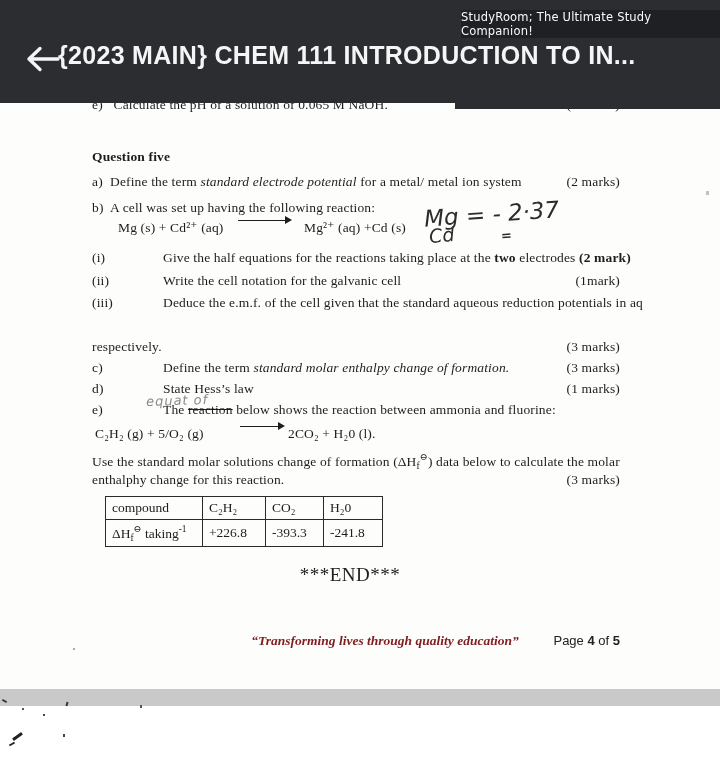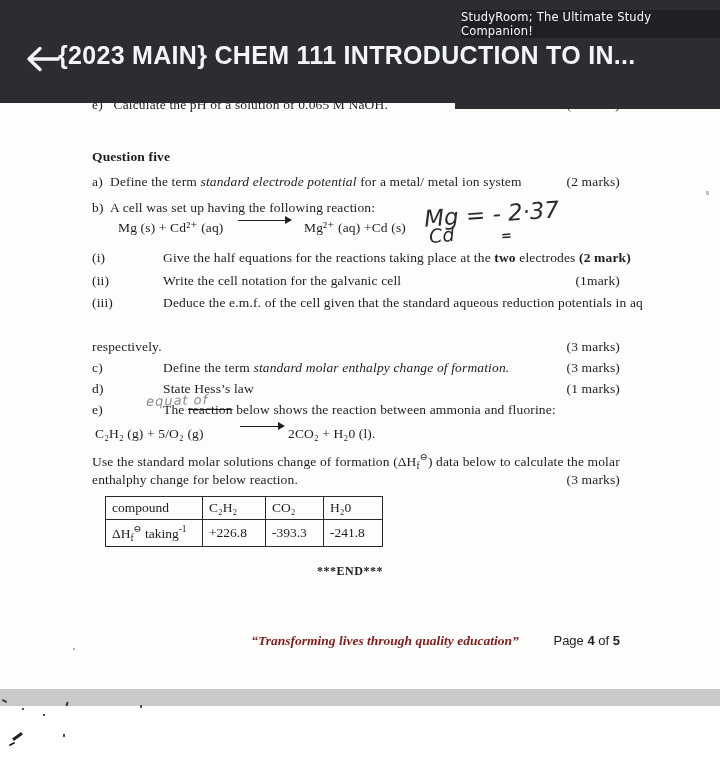--- a/index.html
+++ b/index.html
@@ -45,21 +45,21 @@
   .hw-eq{left:501px;top:125px;font-size:13px;font-weight:700;transform:rotate(-4deg);}
   .hw-pencil{left:146px;top:290px;font-size:13px;font-style:italic;color:#8b8b8b;transform:rotate(-2deg);letter-spacing:1px;}
 
   
   .dtable{position:absolute;left:105px;top:393px;border-collapse:collapse;}
   .dtable td{border:1.6px solid #2a2a2a;padding:1px 6px;font-size:13.5px;color:#1d1d1d;white-space:nowrap;}
   .dtable tr:first-child td{height:20px;}
   .dtable tr:last-child td{height:24px;}
 
   .endmark{position:absolute;left:270px;top:461px;width:160px;text-align:center;
-           font-size:12px;font-weight:700;letter-spacing:.5px;color:#1d1d1d;}
+           font-size:19px;font-weight:400;letter-spacing:.5px;color:#1d1d1d;}
   .quote{position:absolute;left:222px;top:530px;width:326px;text-align:center;
          font-size:13.5px;font-weight:700;font-style:italic;color:#7f1d1d;}
   .pageinfo{position:absolute;right:100px;top:530px;font-family:"Liberation Sans","DejaVu Sans",sans-serif;
             font-size:13px;color:#222;}
 
   
   .gap{position:absolute;left:0;top:689px;width:720px;height:17px;background:#c9c9c9;z-index:1;}
   .bmargin{position:absolute;left:0;top:706px;width:720px;height:78px;background:#ffffff;z-index:1;}
   .speck{position:absolute;background:#333;z-index:3;}
 </style>
@@ -127,21 +127,21 @@
     <div class="dline eq" style="top:323px;height:18px;">
       <span style="left:3px;text-align:right;">C₂H₂ (g) + 5/O₂ (g)</span>
       <span class="arrow" style="left:148px;width:38px;"></span>
       <span style="left:196px;">2CO₂ + H₂0 (l).</span>
     </div>
 
     <div class="dline" style="top:346px;">
       <span>Use the standard molar solutions change of formation (ΔH</span><span class="sub">f</span><span class="sup">⊖</span><span>) data below to calculate the molar</span>
     </div>
     <div class="dline" style="top:369px;">
-      <span>enthalphy change for below reaction.</span>
+      <span>enthalphy change for this reaction.</span>
       <span class="marks">(3 marks)</span>
     </div>
 
     <table class="dtable">
       <tbody>
           <tr>
         <td style="width:84px;">compound</td>
         <td style="width:50px;">C₂H₂</td>
         <td style="width:45px;">CO₂</td>
         <td style="width:46px;">H₂0</td>

